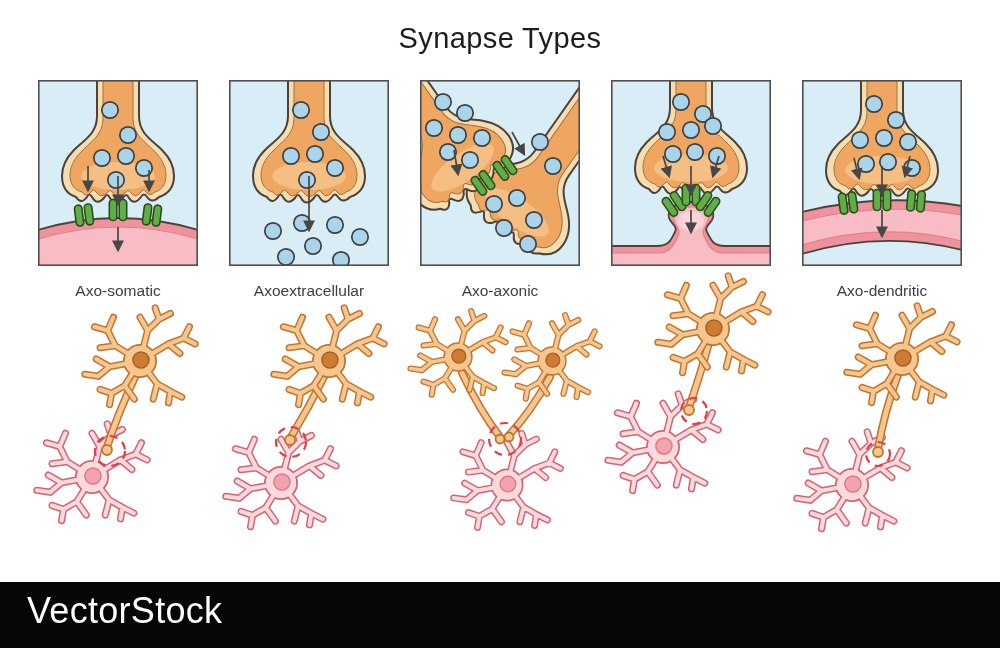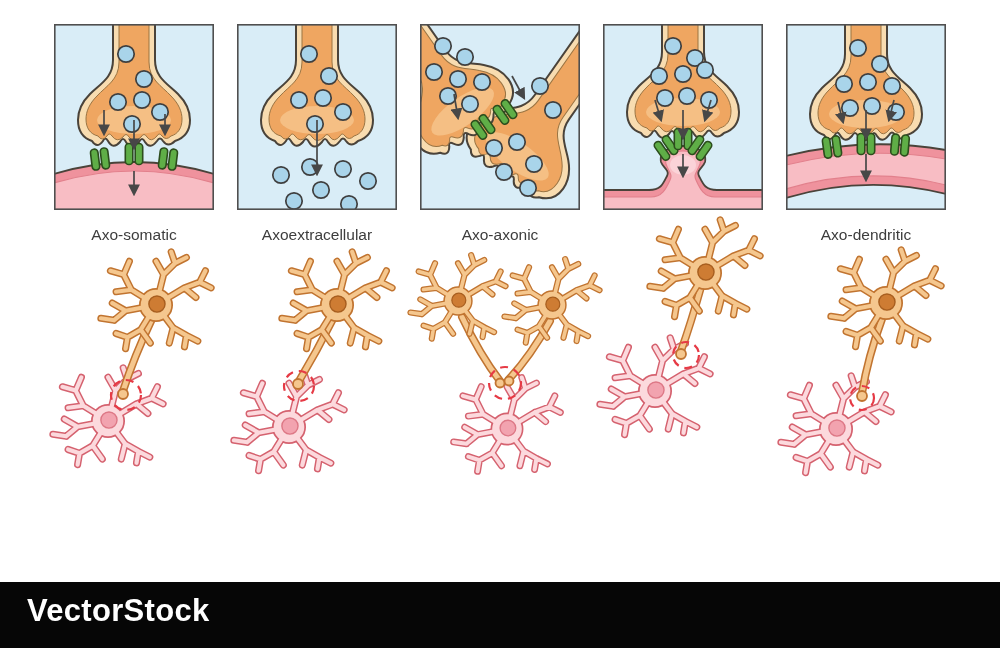--- a/index.html
+++ b/index.html
@@ -5,21 +5,21 @@
   html,body{margin:0;padding:0}
   body{
     width:1000px;height:648px;position:relative;overflow:hidden;
     background:var(--pageBg,#fff);
     font-family:"Liberation Sans", sans-serif;
   }
   .title{
     text-align:center;padding-top:20px;font-size:29px;line-height:36px;
     color:var(--titleColor,#1d1d1d);letter-spacing:.4px;
   }
-  .cols{display:flex;justify-content:center;gap:23px;margin-top:24px}
+  .cols{display:flex;justify-content:center;gap:31px;margin-top:24px}
   .col{width:160px;display:flex;flex-direction:column;align-items:center}
   svg{overflow:hidden;display:block}
   svg.illo{overflow:visible;margin-top:1px}
   .plabel{
     margin-top:15px;height:19px;font-size:15.5px;line-height:19px;
     color:var(--labelColor,#3d3d3d);white-space:nowrap;text-align:center;
   }
   
   .pbg{fill:var(--panelBg,#d9edf7)}
   .pbd{fill:none;stroke:var(--panelBorder,#4f4f4f);stroke-width:1.6}
@@ -45,28 +45,29 @@
   .ax-out{stroke:var(--nStroke);stroke-width:8;fill:none;stroke-linecap:round}
   .ax-core{stroke:var(--nFill);stroke-width:5;fill:none;stroke-linecap:round}
   .ax-knob{fill:var(--nFill);stroke:var(--nStroke);stroke-width:1.8}
   .dash{fill:none;stroke:var(--dashRed,#e63a45);stroke-width:2.2;stroke-dasharray:8 6}
   
   .bar{
     position:absolute;left:0;right:0;bottom:0;height:66px;background:var(--barBg,#060606);
     display:flex;align-items:center;justify-content:space-between;
     box-sizing:border-box;padding:0 16px 8px 27px;
   }
-  .brand{color:var(--barText,#fff);font-size:31px;font-weight:700;letter-spacing:.3px}
+  .brand{color:var(--barText,#fff);font-size:36px;font-weight:400;letter-spacing:.3px}
   .ref{color:var(--barText,#fff);font-size:27px;font-weight:400}
 </style>
 </head>
 <body>
 
 <div>
 
+  <div class="title">Synapse Types</div>
 
   <div class="cols">
 
     <div class="col">
       <svg class="panel" width="160" height="186" viewBox="0 0 160 186">
         <defs>
           <marker id="ah" viewBox="0 0 10 10" refX="8" refY="5" markerWidth="7" markerHeight="7" orient="auto">
             <path d="M0 0 L10 5 L0 10 z" style="fill:var(--arrow,#474747)"></path>
           </marker>
           <g id="term">

